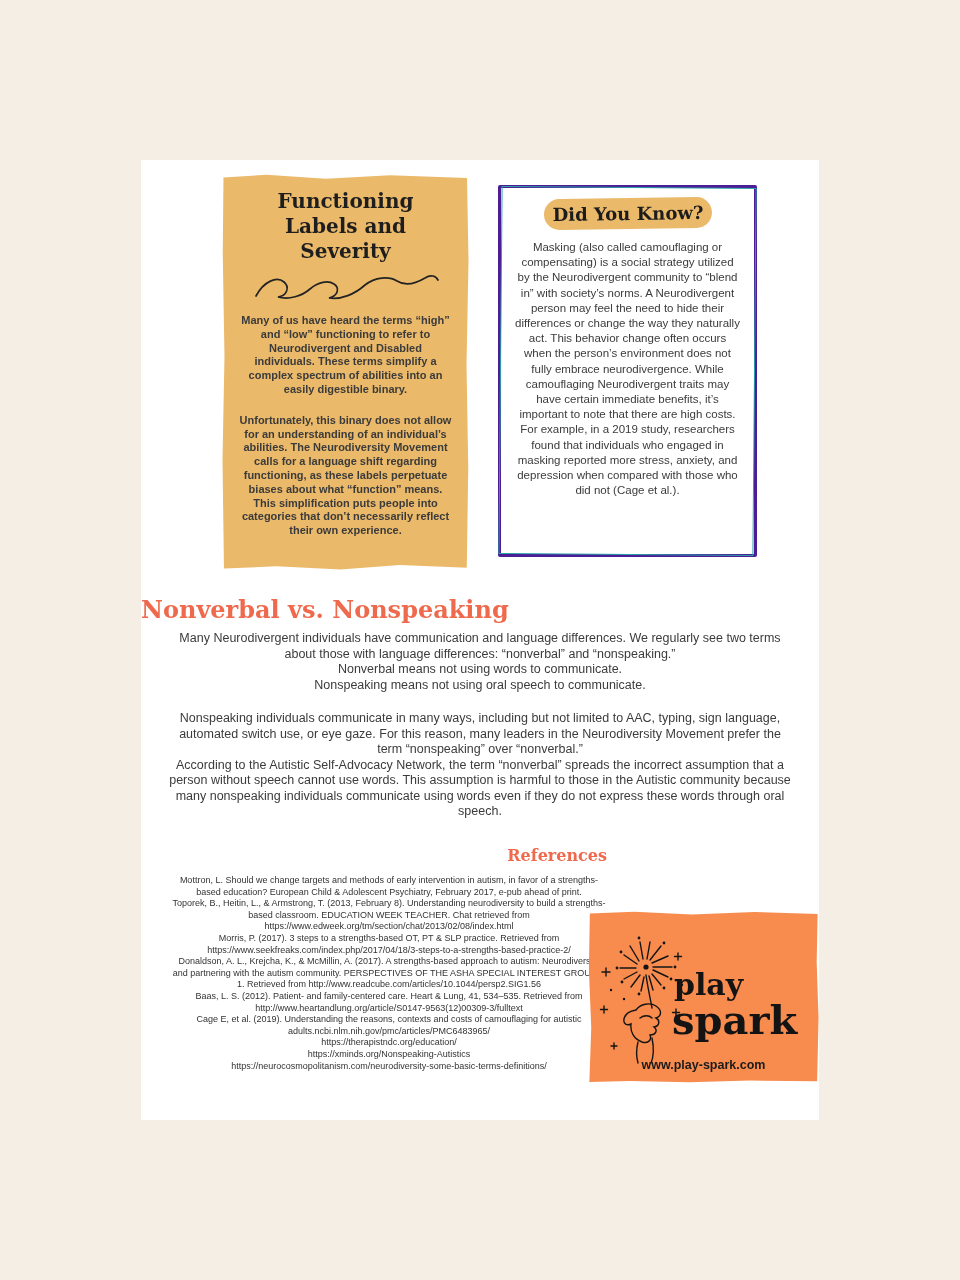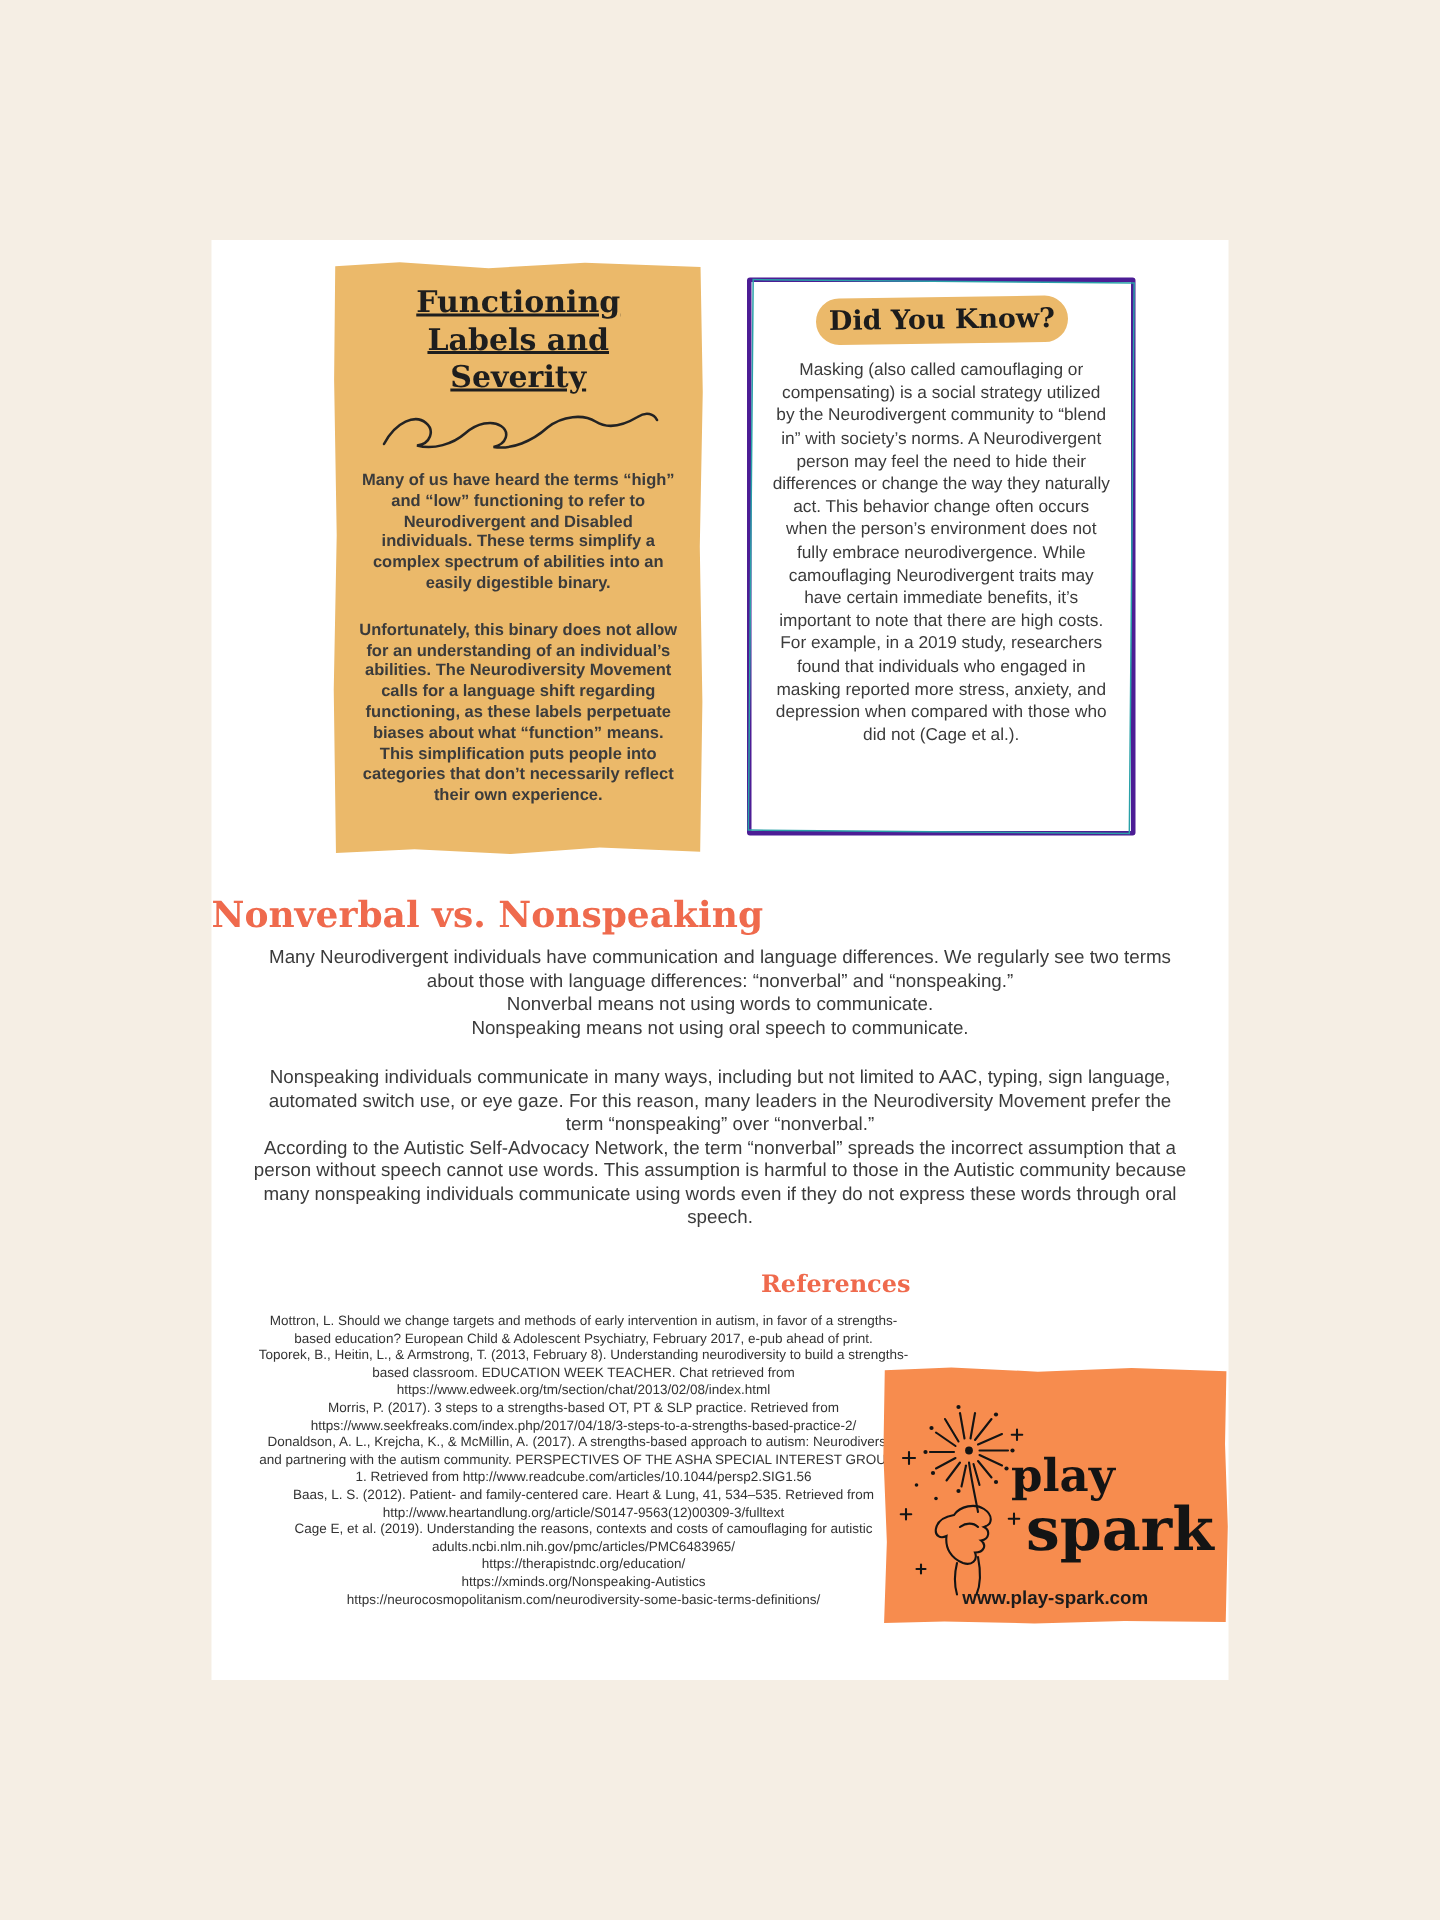--- a/index.html
+++ b/index.html
@@ -31,21 +31,20 @@
       0.2% 72%, 1% 46%, 0.3% 20%);
     text-align:center;
   }
   .tan-title {
     margin:15px 10px 0;
     font-family:"DejaVu Serif", serif;
     font-weight:700;
     font-size:20px; line-height:25px;
     color:#1E1E1E;
     white-space:pre-line;
-    text-decoration:underline;
   }
   .squiggle { display:block; margin:5px auto 0; }
   .tan-p {
     margin:13px 16px 0;
     font-size:11px; line-height:13.8px;
     font-weight:700;
     color:#3B3B3B;
     text-align:center;
   }
   .tan-p + .tan-p { margin-top:17px; }
@@ -134,21 +133,21 @@
       1.4% 68%, 0.4% 34%);
   }
   .logo-svg { position:absolute; left:6px; top:22px; }
   .brand {
     position:absolute; left:84px; top:58px;
     font-family:"DejaVu Serif", serif;
     font-weight:700;
     color:#141414;
   }
   .brand-play  { display:block; font-size:30px; line-height:31px; margin-left:2px; }
-  .brand-spark { display:block; font-size:40px; line-height:40px; margin-left:12px; }
+  .brand-spark { display:block; font-size:40px; line-height:40px; }
   .logo-url {
     position:absolute; left:0; right:0; bottom:11px;
     text-align:center;
     font-size:12.5px; font-weight:700;
     color:#1B1B1B;
   }
 </style>
 </head>
 <body>
 

